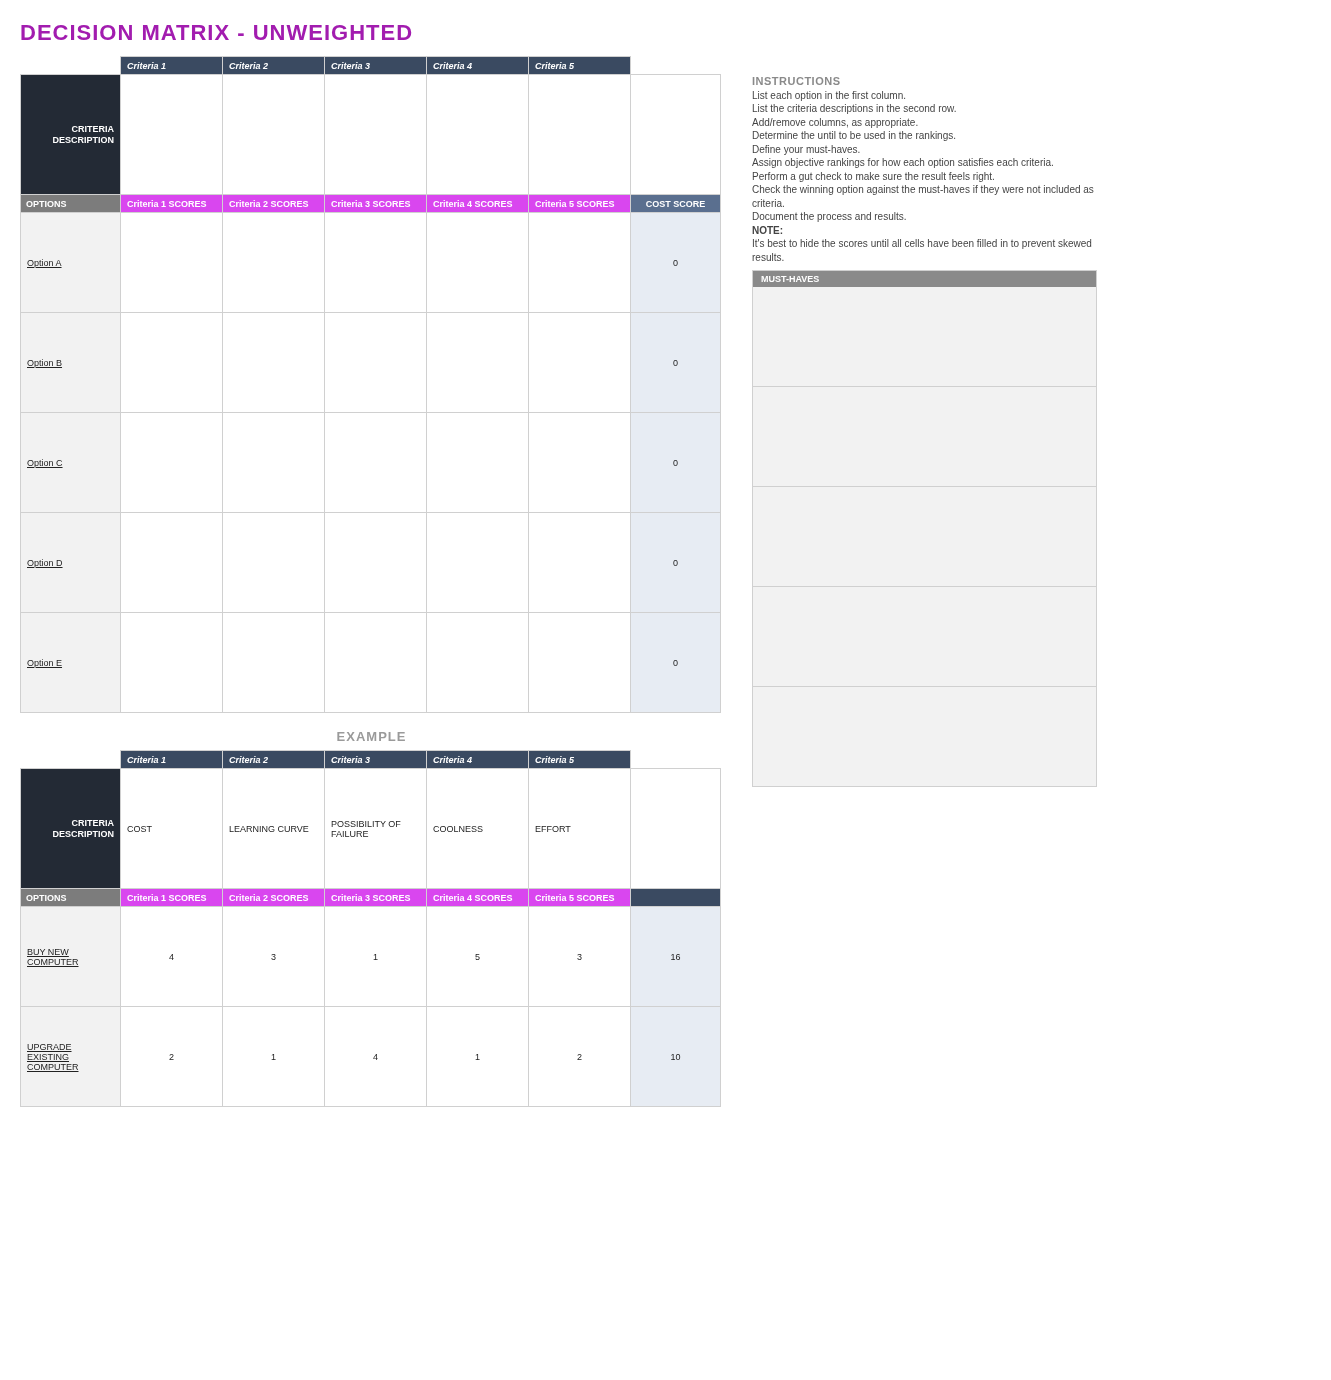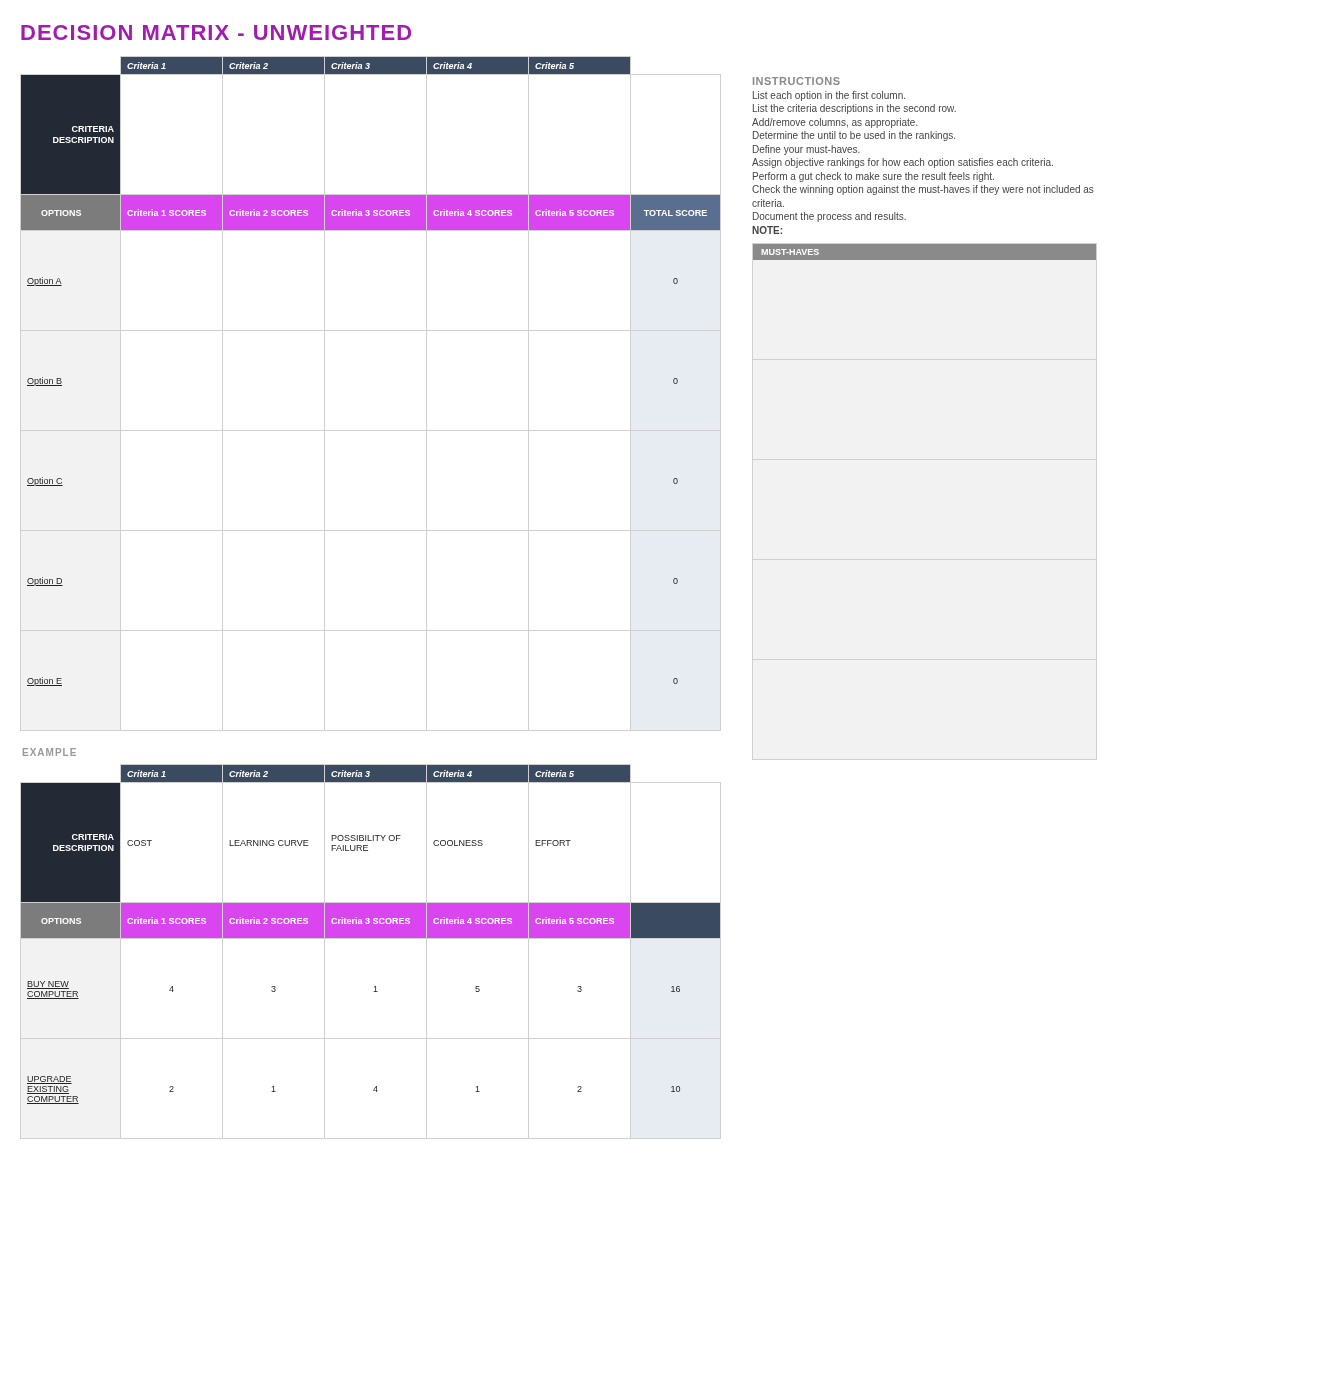--- a/index.html
+++ b/index.html
@@ -12,25 +12,26 @@
     width: 1331px;
   }
   h1.title {
     font-size: 22px;
     font-weight: 700;
     letter-spacing: 1px;
     color: #a21caf;
     margin: 0 0 10px 0;
   }
   h2.subtitle {
-    font-size: 10px;
+    font-size: 13px;
     font-weight: 700;
     letter-spacing: 1px;
     color: #9a9a9a;
     margin: 16px 0 6px 2px;
+    text-align: center;
   }
   .layout {
     display: flex;
     align-items: flex-start;
     gap: 8px;
   }
   .left-col { flex: 0 0 700px; }
   .right-col { flex: 0 0 345px; margin-left: 23px; }
 
   table.matrix {
@@ -74,23 +75,23 @@
     text-align: left;
   }
   .desc-tail {
     background: #fff;
     border-left: 1px solid #d0d0d0;
   }
   .options-hdr {
     background: #7c7c7c;
     color: #fff;
     font-weight: 700;
-    padding: 3px 20px;
-    text-align: left;
-    height: 36px;
+    padding: 3px 5px;
+    text-align: left;
+    height: 18px;
   }
   .scores-hdr {
     background: #d946ef;
     color: #fff;
     font-weight: 700;
     padding: 3px 6px;
     text-align: left;
     height: 18px;
     font-size: 9px;
   }
@@ -198,21 +199,21 @@
         <td class="desc-cell"></td>
         <td class="desc-tail"></td>
       </tr>
       <tr>
         <th class="options-hdr">OPTIONS</th>
         <th class="scores-hdr">Criteria 1 SCORES</th>
         <th class="scores-hdr">Criteria 2 SCORES</th>
         <th class="scores-hdr">Criteria 3 SCORES</th>
         <th class="scores-hdr">Criteria 4 SCORES</th>
         <th class="scores-hdr">Criteria 5 SCORES</th>
-        <th class="total-hdr">TOTAL SCORE</th>
+        <th class="total-hdr">COST SCORE</th>
       </tr>
 
       <tr>
         <td class="opt-label">Option A</td>
         <td class="score-cell"></td>
         <td class="score-cell"></td>
         <td class="score-cell"></td>
         <td class="score-cell"></td>
         <td class="score-cell"></td>
         <td class="total-cell">0</td>
@@ -323,20 +324,21 @@
       <div>List each option in the first column.</div>
       <div>List the criteria descriptions in the second row.</div>
       <div>Add/remove columns, as appropriate.</div>
       <div>Determine the until to be used in the rankings.</div>
       <div>Define your must-haves.</div>
       <div>Assign objective rankings for how each option satisfies each criteria.</div>
       <div>Perform a gut check to make sure the result feels right.</div>
       <div>Check the winning option against the must-haves if they were not included as criteria.</div>
       <div>Document the process and results.</div>
       <div class="note">NOTE:</div>
+      <div>It's best to hide the scores until all cells have been filled in to prevent skewed results.</div>
     </div>
 
     <div class="musthaves-hdr">MUST-HAVES</div>
     <div class="musthaves-box">
       <div class="musthaves-row"></div>
       <div class="musthaves-row"></div>
       <div class="musthaves-row"></div>
       <div class="musthaves-row"></div>
       <div class="musthaves-row"></div>
     </div>

